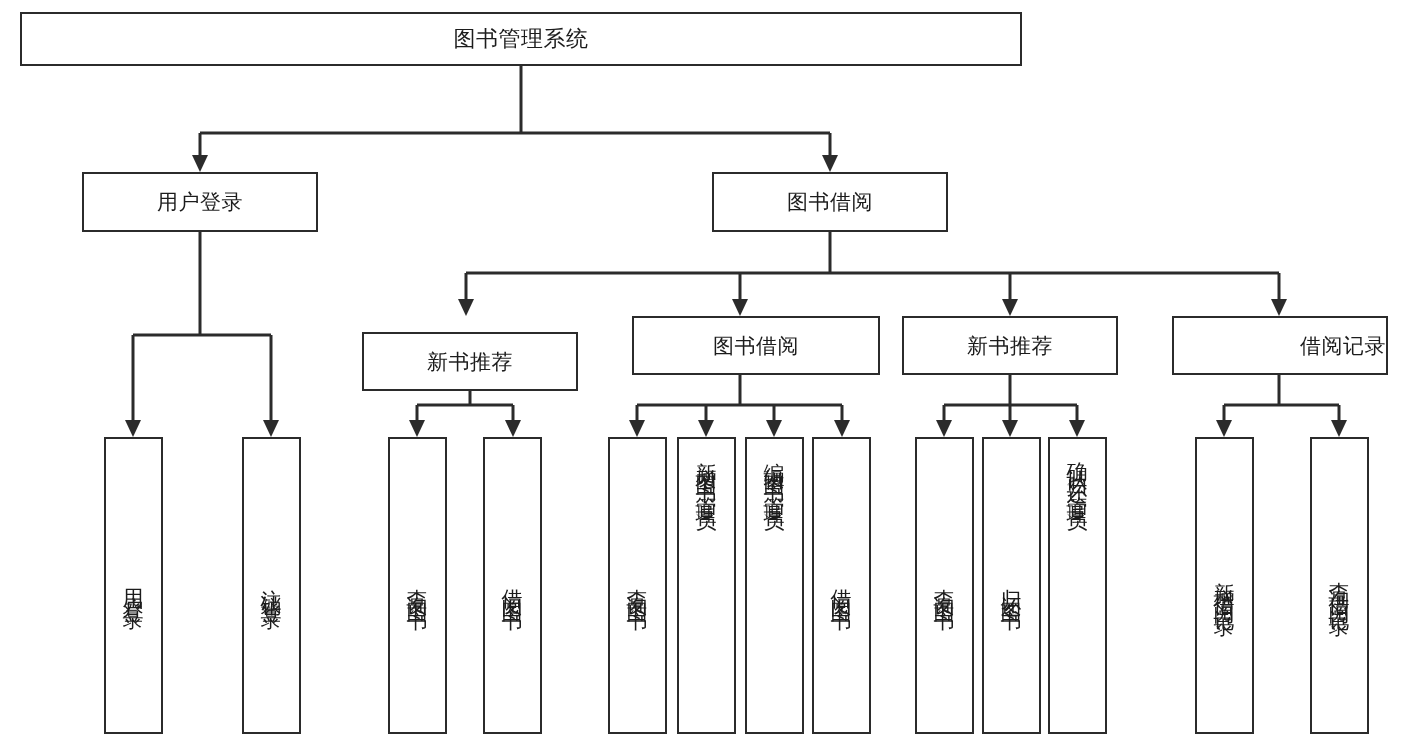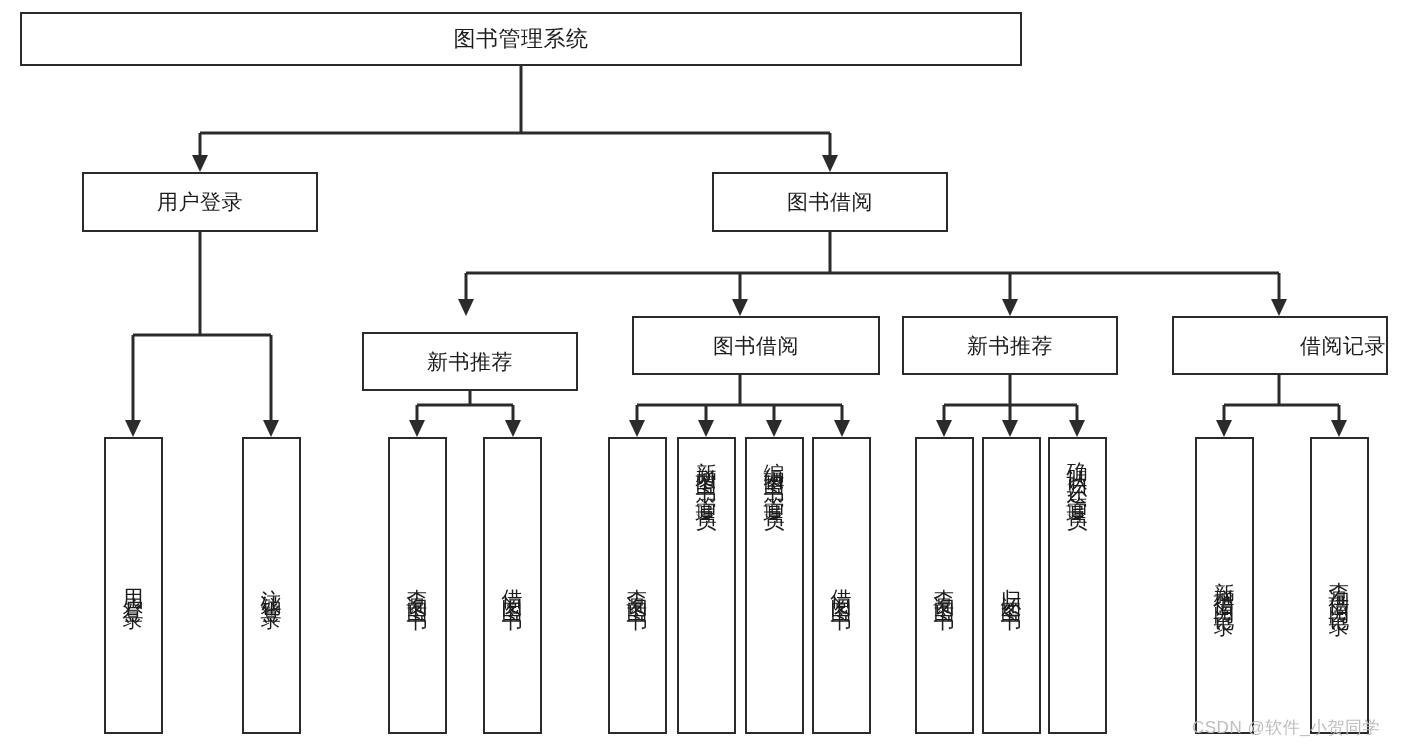--- a/index.html
+++ b/index.html
@@ -187,14 +187,13 @@
       <div class="node vert" style="left: 1048px; top: 437px; width: 59px; height: 297px;">
         <span class="label">确认归还（管理员）</span>
       </div>
       <div class="node vert centered" style="left: 1195px; top: 437px; width: 59px; height: 297px;">
         <span class="label">新增借阅记录</span>
       </div>
       <div class="node vert centered" style="left: 1310px; top: 437px; width: 59px; height: 297px;">
         <span class="label">查询借阅记录</span>
       </div>
     </div>
-  <div class="watermark" style="left: 1192px; top: 716px; color: rgb(189, 189, 189);">CSDN @软件_小贺同学</div>
 </div>
 
 </body></html>

